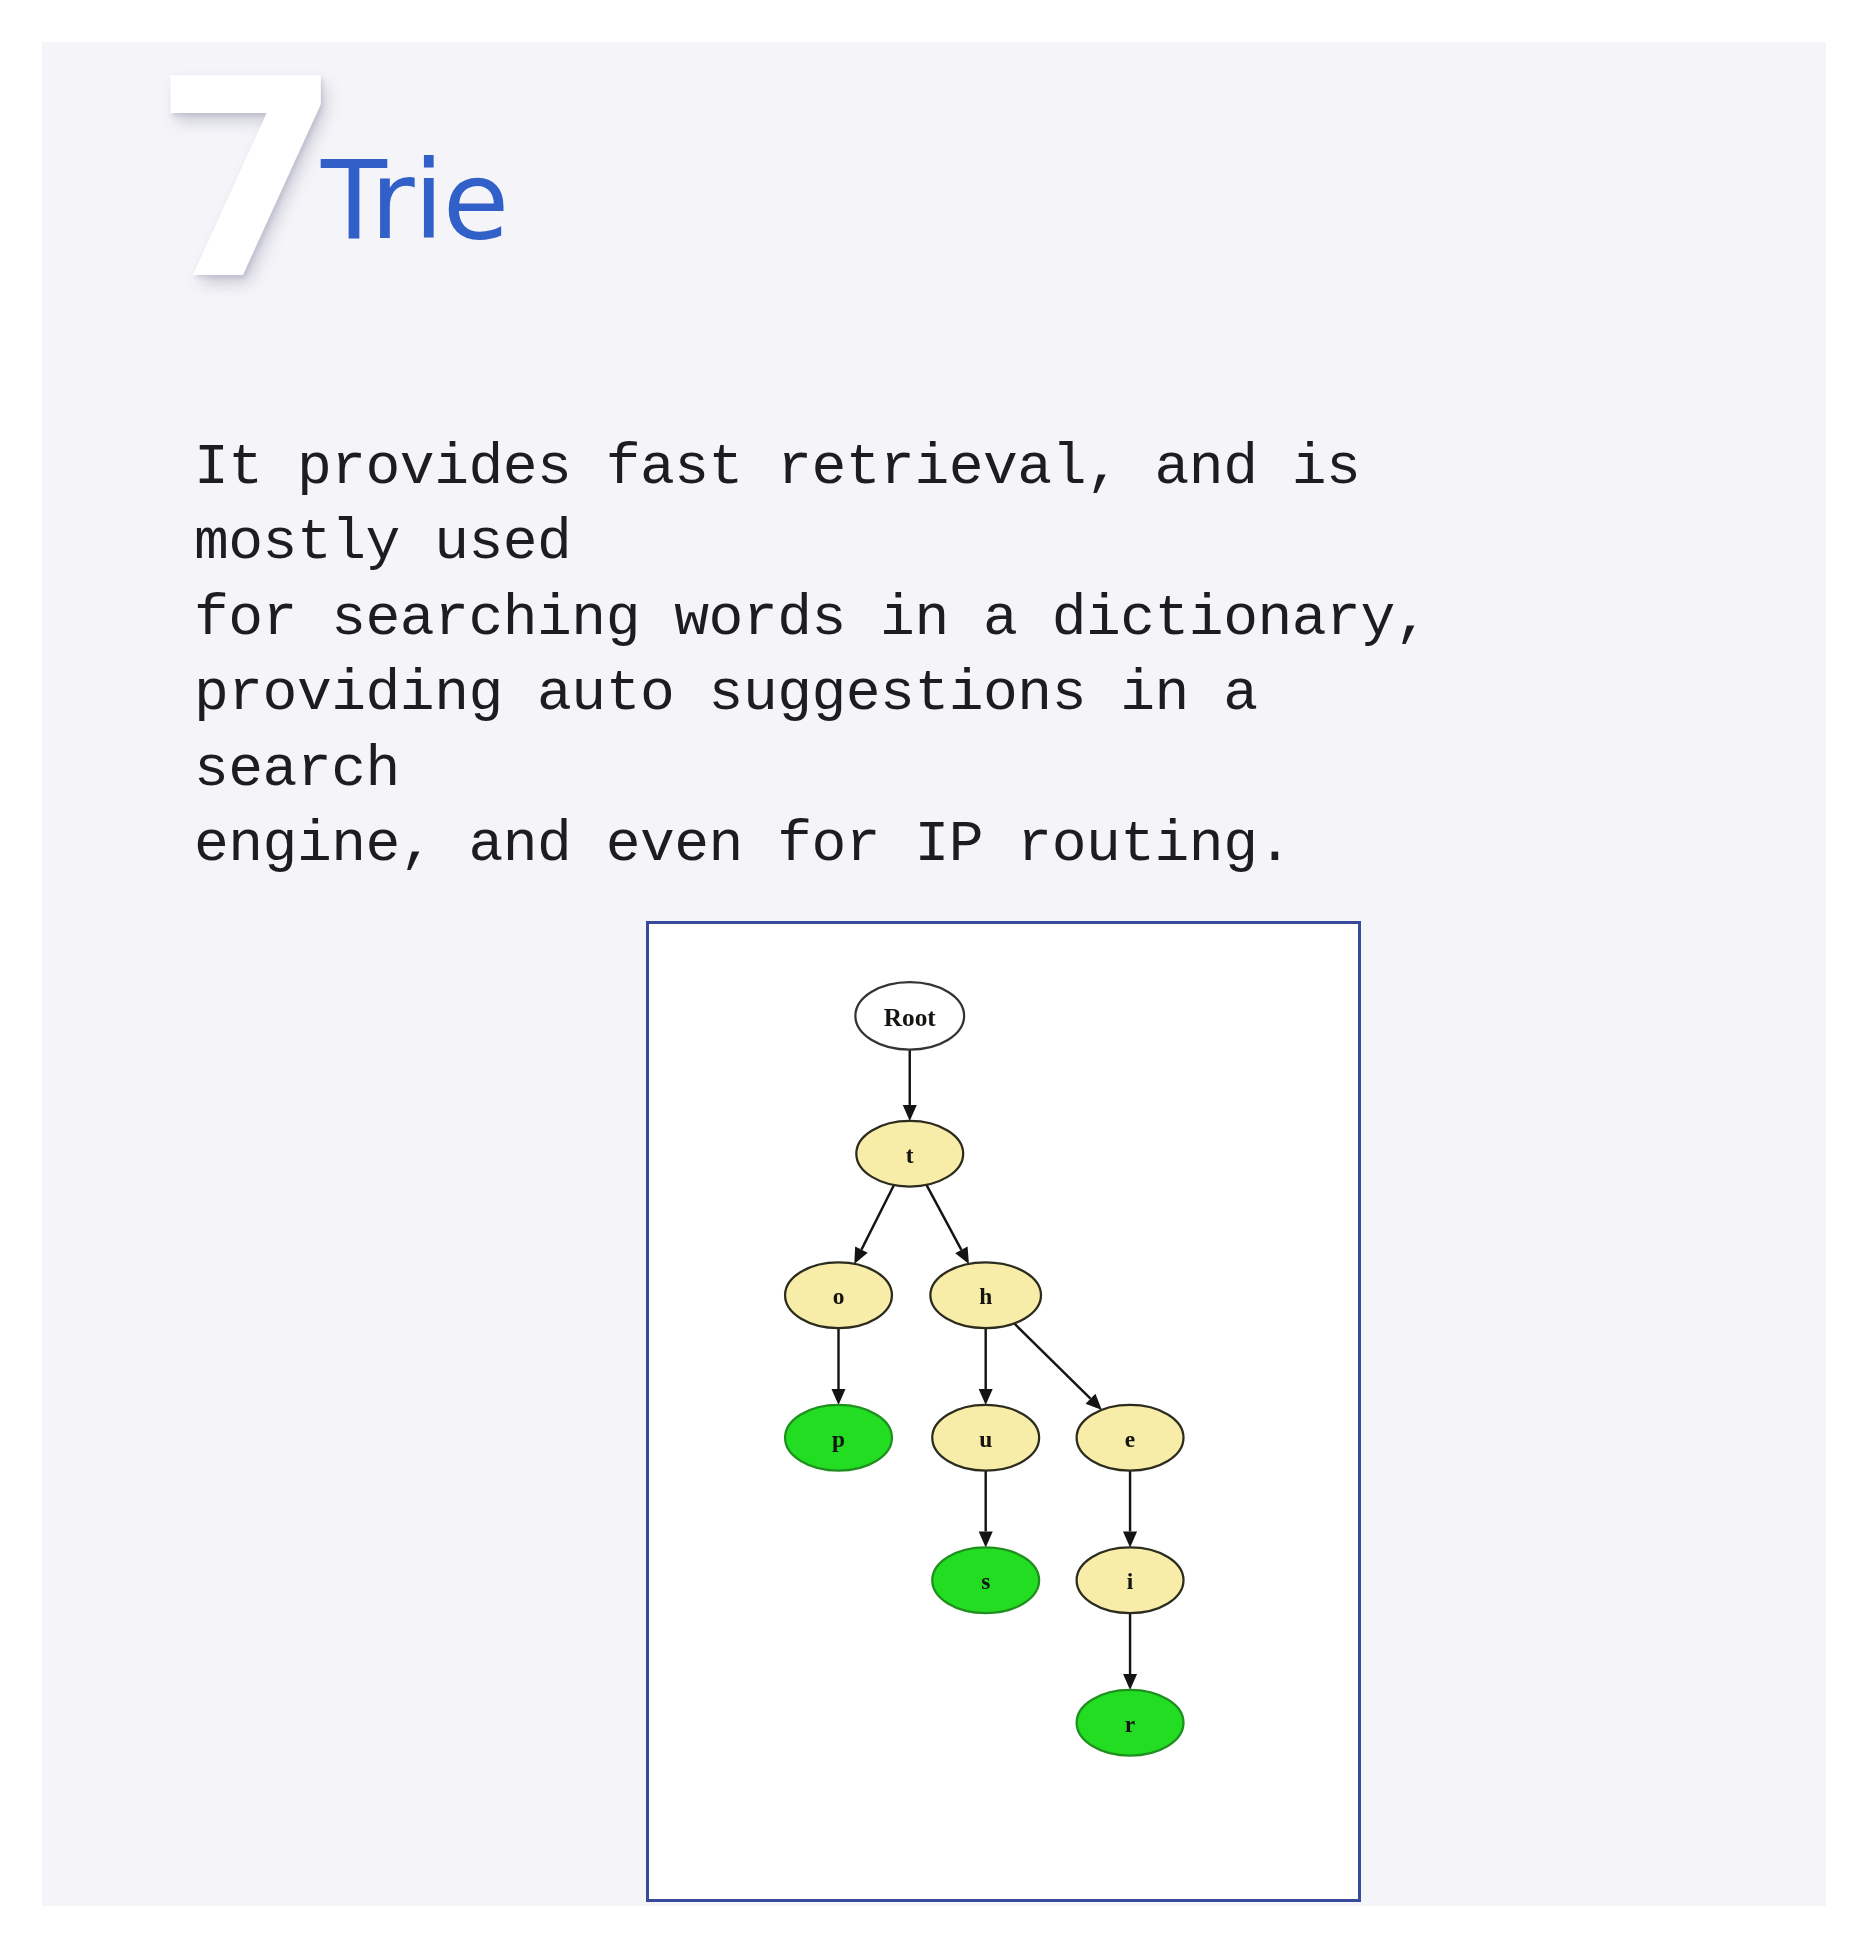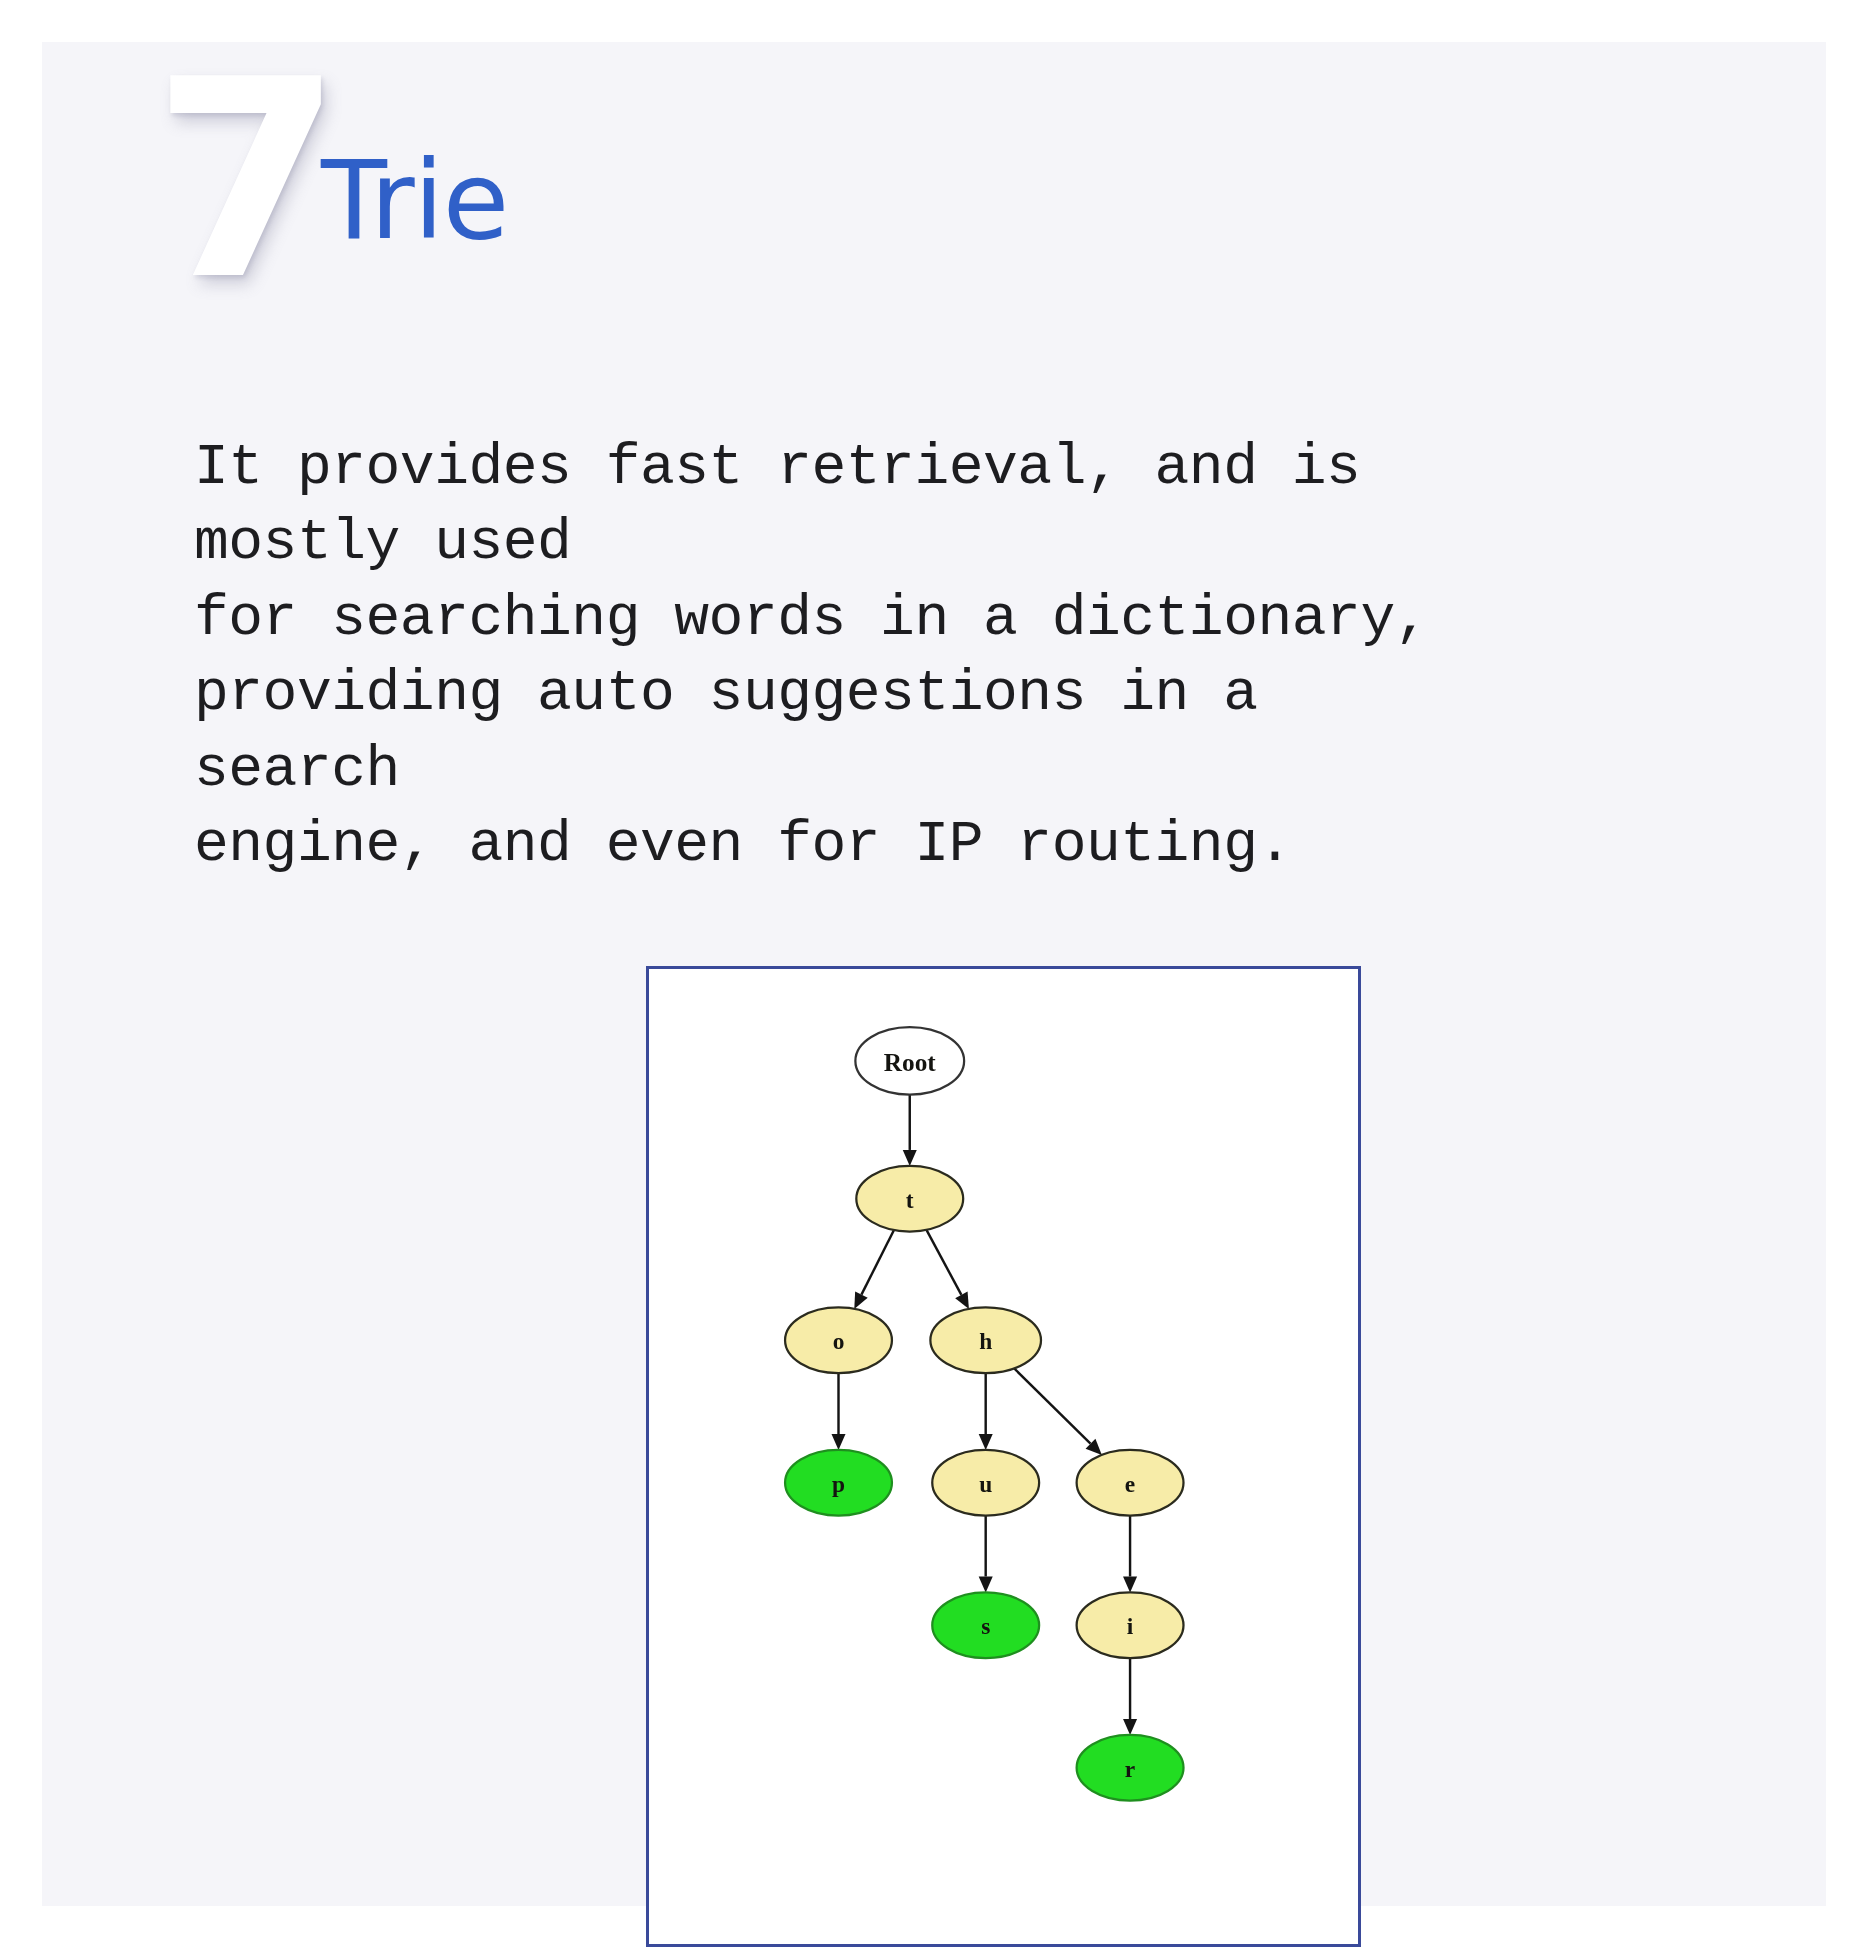--- a/index.html
+++ b/index.html
@@ -77,21 +77,20 @@
   
   .diagram-frame {
     position: absolute;
     left: 604px;
     top: 879px;
     width: 715px;
     height: 981px;
     background: #ffffff;
     border: 3.7px solid #3a4a9a;
     box-sizing: border-box;
-    margin-top: 45px;
   }
 
   .diagram-svg {
     display: block;
     width: 100%;
     height: 100%;
   }
 
   .node-ellipse {
     stroke: #2b2b1e;

